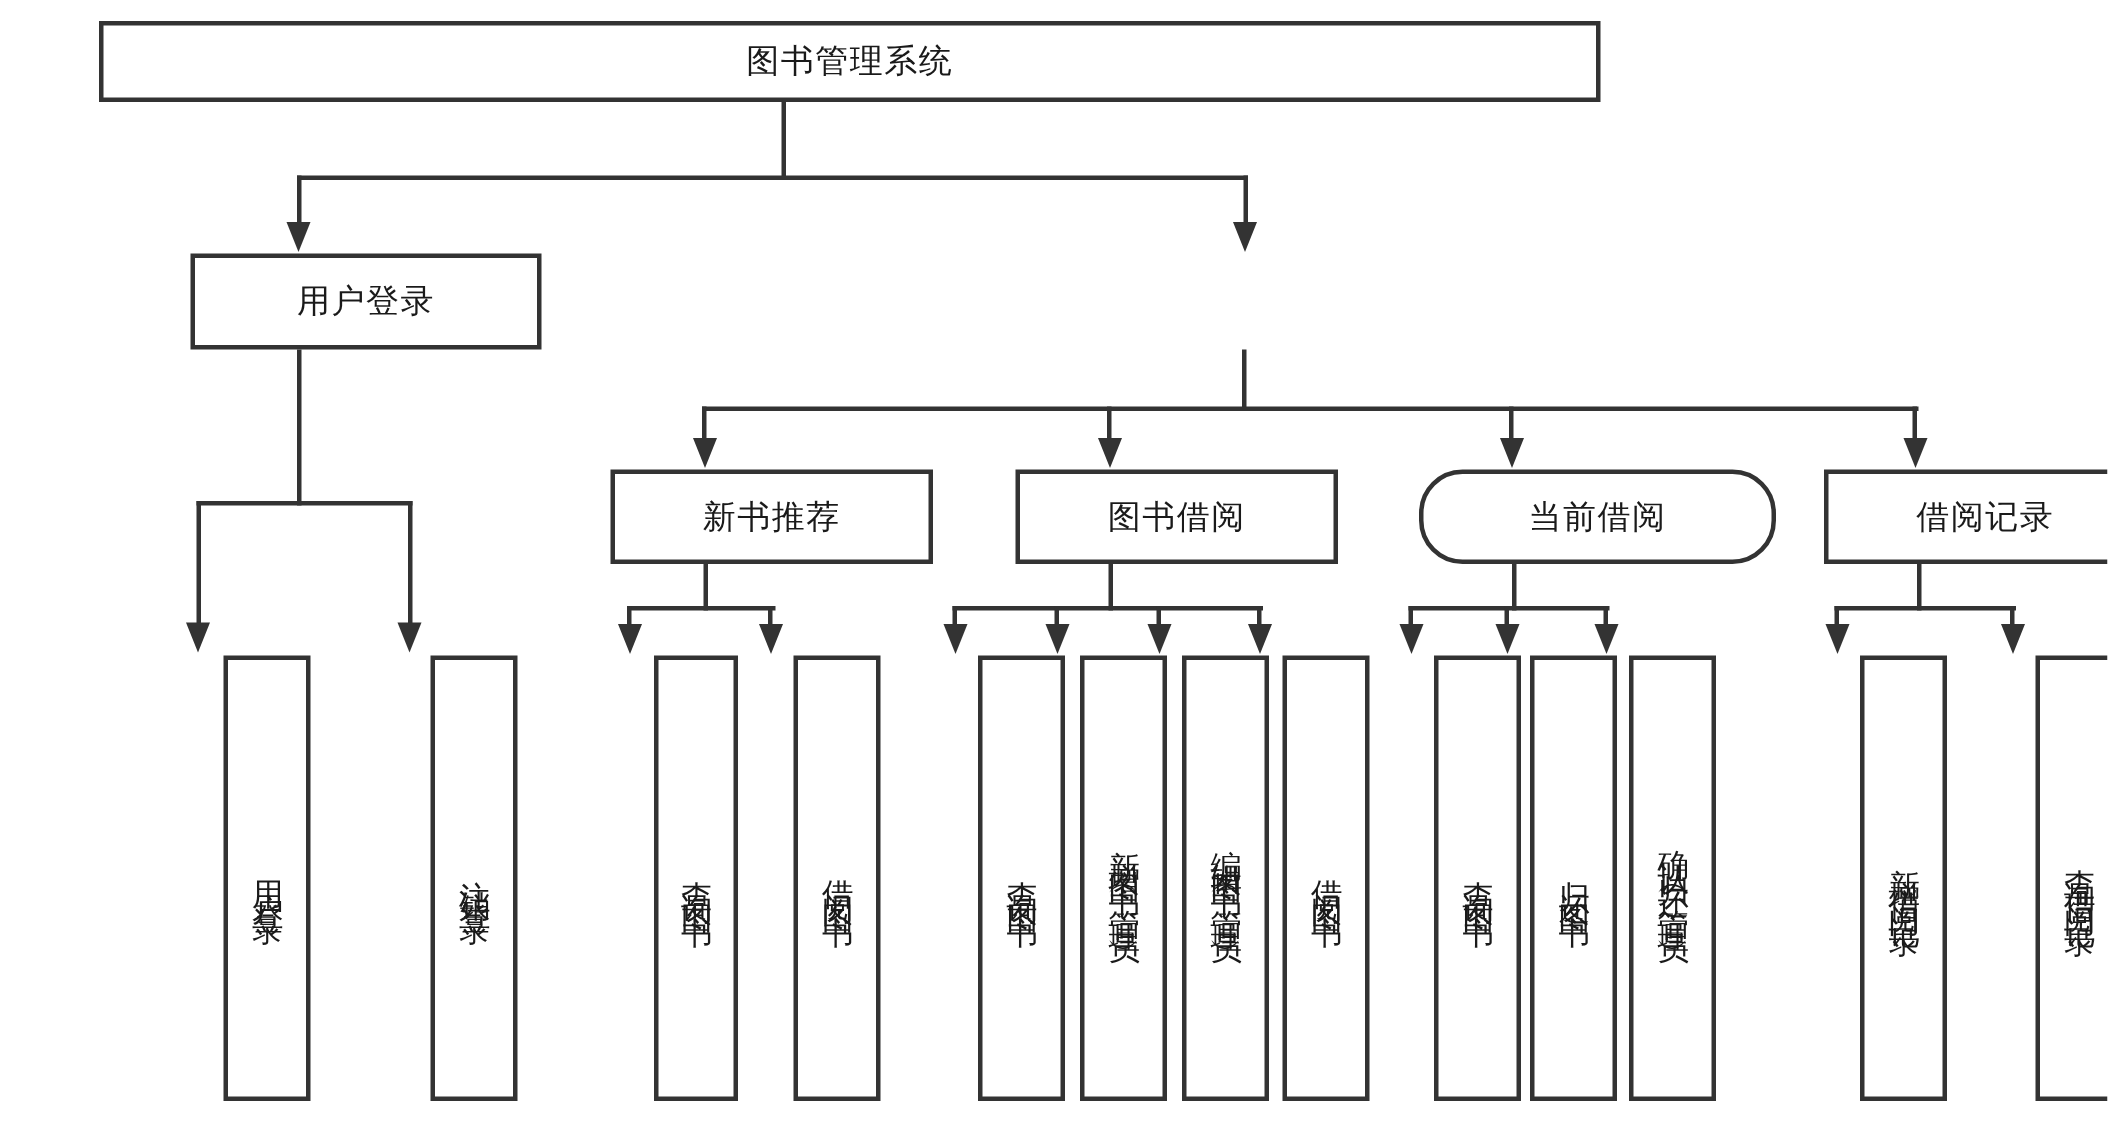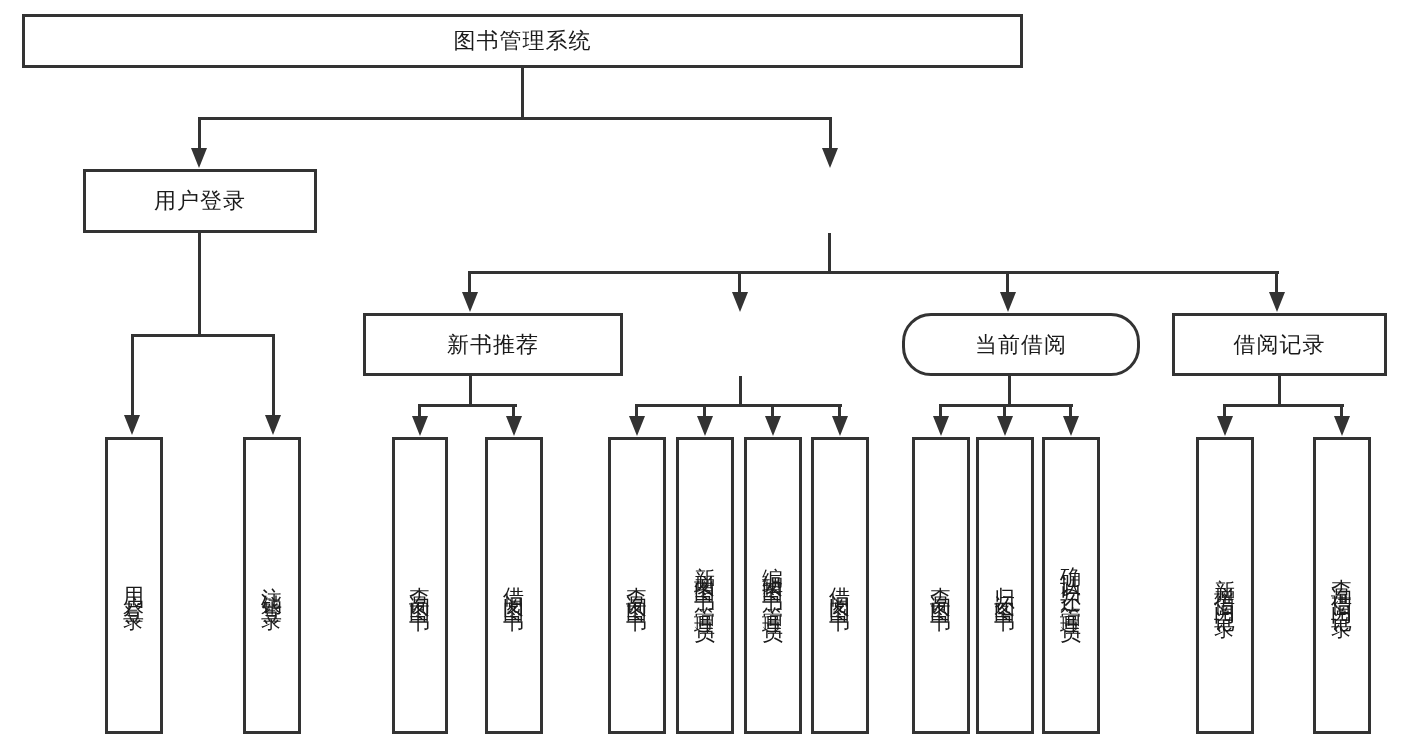--- a/index.html
+++ b/index.html
@@ -4,21 +4,21 @@
 <style>
   html,body{margin:0;padding:0;background:#ffffff;}
   #stage{
     position:relative;width:1405px;height:747px;background:#ffffff;
     font-family:"Liberation Sans",sans-serif;overflow:hidden;
   }
   .box{
     position:absolute;box-sizing:border-box;background:#ffffff;
     border:3px solid #333333;color:#1a1a1a;
     display:flex;align-items:center;justify-content:center;
-    font-size:22px;letter-spacing:1px;
+    font-size:22px;letter-spacing:1px;margin-left:44px;
   }
   .leaf{
     border-width:3px;
   }
   .leaf span{
     writing-mode:vertical-rl;text-orientation:mixed;
     font-size:21px;letter-spacing:8px;line-height:1;
     white-space:nowrap;
   }
   .hl{position:absolute;height:3px;background:#333333;}
@@ -65,22 +65,25 @@
   <div class="hl" style="left:468px;top:271px;width:811px;"></div>
   <div class="vl" style="left:468px;top:271px;height:24px;"></div>
   <div class="arrow" style="left:462px;top:292px;"></div>
   <div class="vl" style="left:738px;top:271px;height:24px;"></div>
   <div class="arrow" style="left:732px;top:292px;"></div>
   <div class="vl" style="left:1006px;top:271px;height:24px;"></div>
   <div class="arrow" style="left:1000px;top:292px;"></div>
   <div class="vl" style="left:1275px;top:271px;height:24px;"></div>
   <div class="arrow" style="left:1269px;top:292px;"></div>
 
-  <div class="box" style="left:363px;top:313px;width:260px;height:63px;">
+  <div class="box" style="left:363px;top:313px;width:215px;height:63px;">
     <span>新书推荐</span>
+  </div>
+  <div class="box" style="left:633px;top:313px;width:215px;height:63px;">
+    <span>图书借阅</span>
   </div>
   <div class="box" style="left:902px;top:313px;width:238px;height:63px;border-radius:29px;">
     <span>当前借阅</span>
   </div>
   <div class="box" style="left:1172px;top:313px;width:215px;height:63px;">
     <span>借阅记录</span>
   </div>
 
   <div class="vl" style="left:469px;top:376px;height:31px;"></div>
   <div class="hl" style="left:418px;top:404px;width:99px;"></div>

